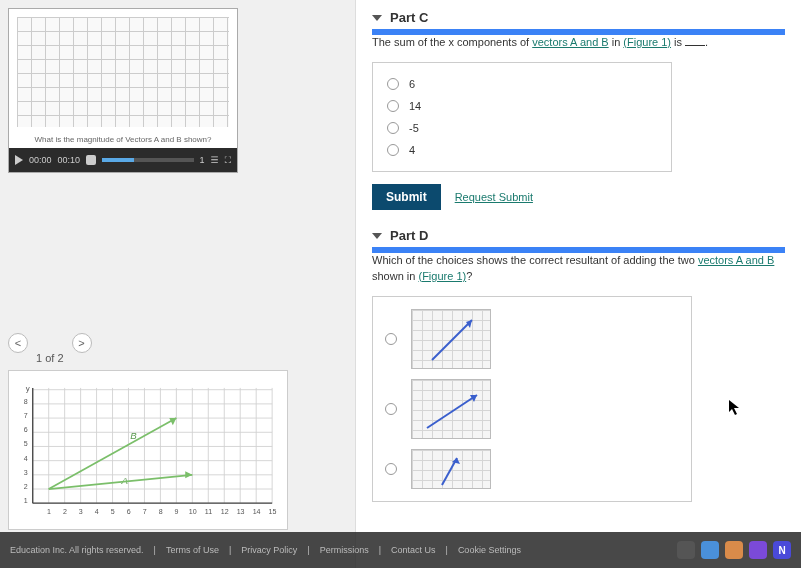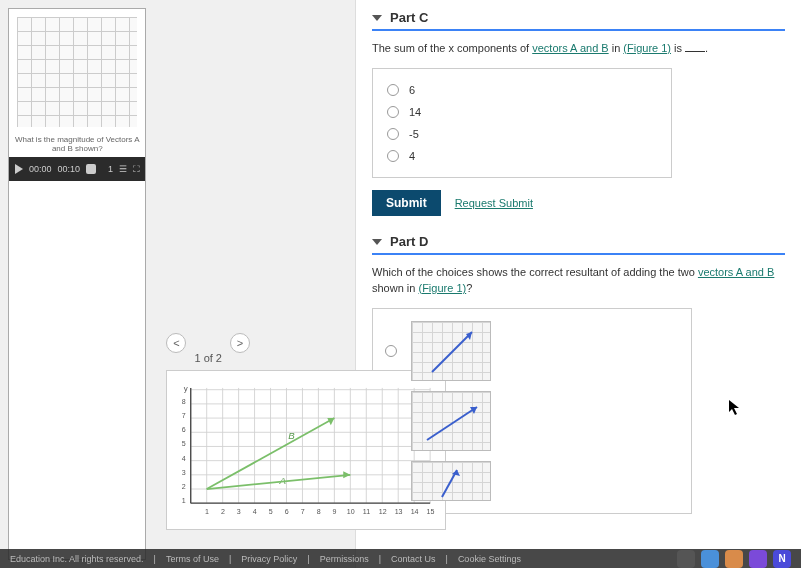--- a/index.html
+++ b/index.html
@@ -15,21 +15,21 @@
     }
     .layout {
       display: flex;
       width: 100%;
       height: 100%;
     }
     .left-col {
       width: 355px;
       padding: 8px;
       display: flex;
-      flex-direction: row;
+      flex-direction: column;
       gap: 20px;
     }
     .right-col {
       flex: 1;
       background: #fff;
       padding: 10px 16px;
       border-left: 1px solid #ddd;
       overflow: hidden;
     }
     
@@ -113,23 +113,22 @@
     }
     .figure-svg { width: 100%; height: 100%; }
     
     .part {
       margin-bottom: 18px;
     }
     .part-header {
       display: flex;
       align-items: center;
       gap: 8px;
-      border-bottom: 2px solid #3b82f6;
+      border-bottom: 6px solid #3b82f6;
       padding-bottom: 4px;
-      margin-bottom: 10px;
     }
     .disclosure {
       width: 0; height: 0;
       border-left: 5px solid transparent;
       border-right: 5px solid transparent;
       border-top: 6px solid #555;
     }
     .part-title { font-weight: bold; font-size: 13px; }
     .question-text { font-size: 11px; color: #333; margin-bottom: 12px; line-height: 1.4; }
     .link { color: #1a7a6e; text-decoration: underline; }
@@ -179,21 +178,21 @@
       background-color: #f5f5f5;
       border: 1px solid #bbb;
       position: relative;
     }
     .footer {
       position: absolute;
       bottom: 0;
       left: 0;
       right: 0;
       background: rgba(40,40,40,0.85);
-      height: 19px;
+      height: 36px;
       display: flex;
       align-items: center;
       justify-content: center;
       gap: 10px;
       font-size: 9px;
       color: #bbb;
       padding: 0 10px;
     }
     .footer a { color: #bbb; text-decoration: none; }
     .dock-icons { display: flex; gap: 6px; margin-left: auto; }

